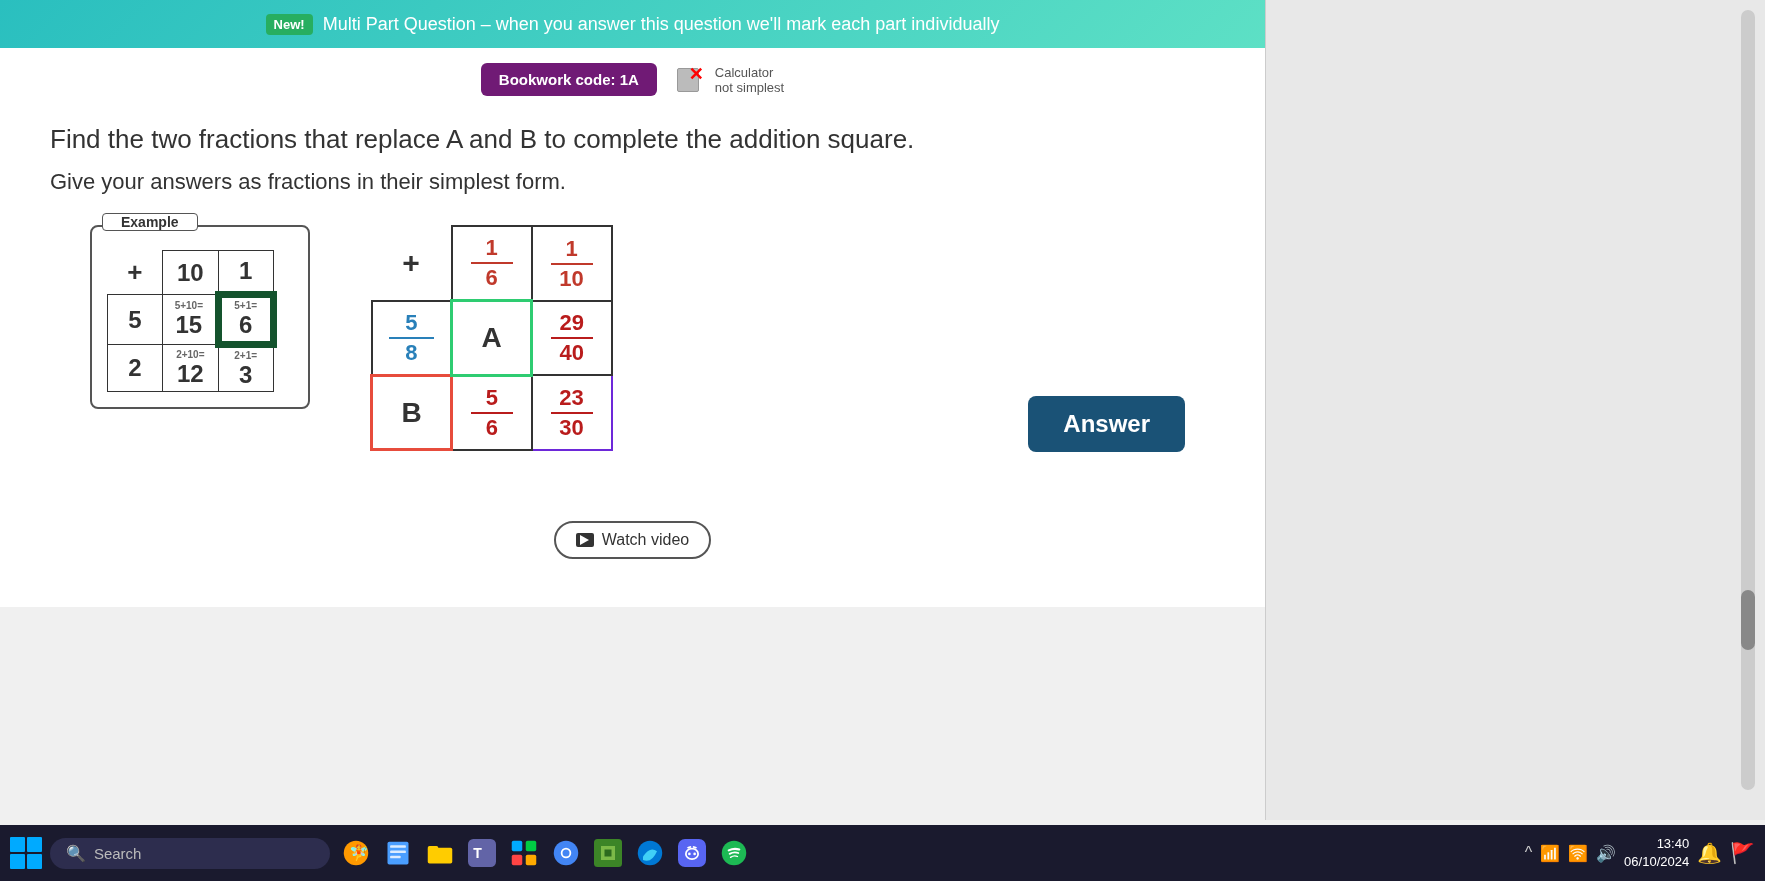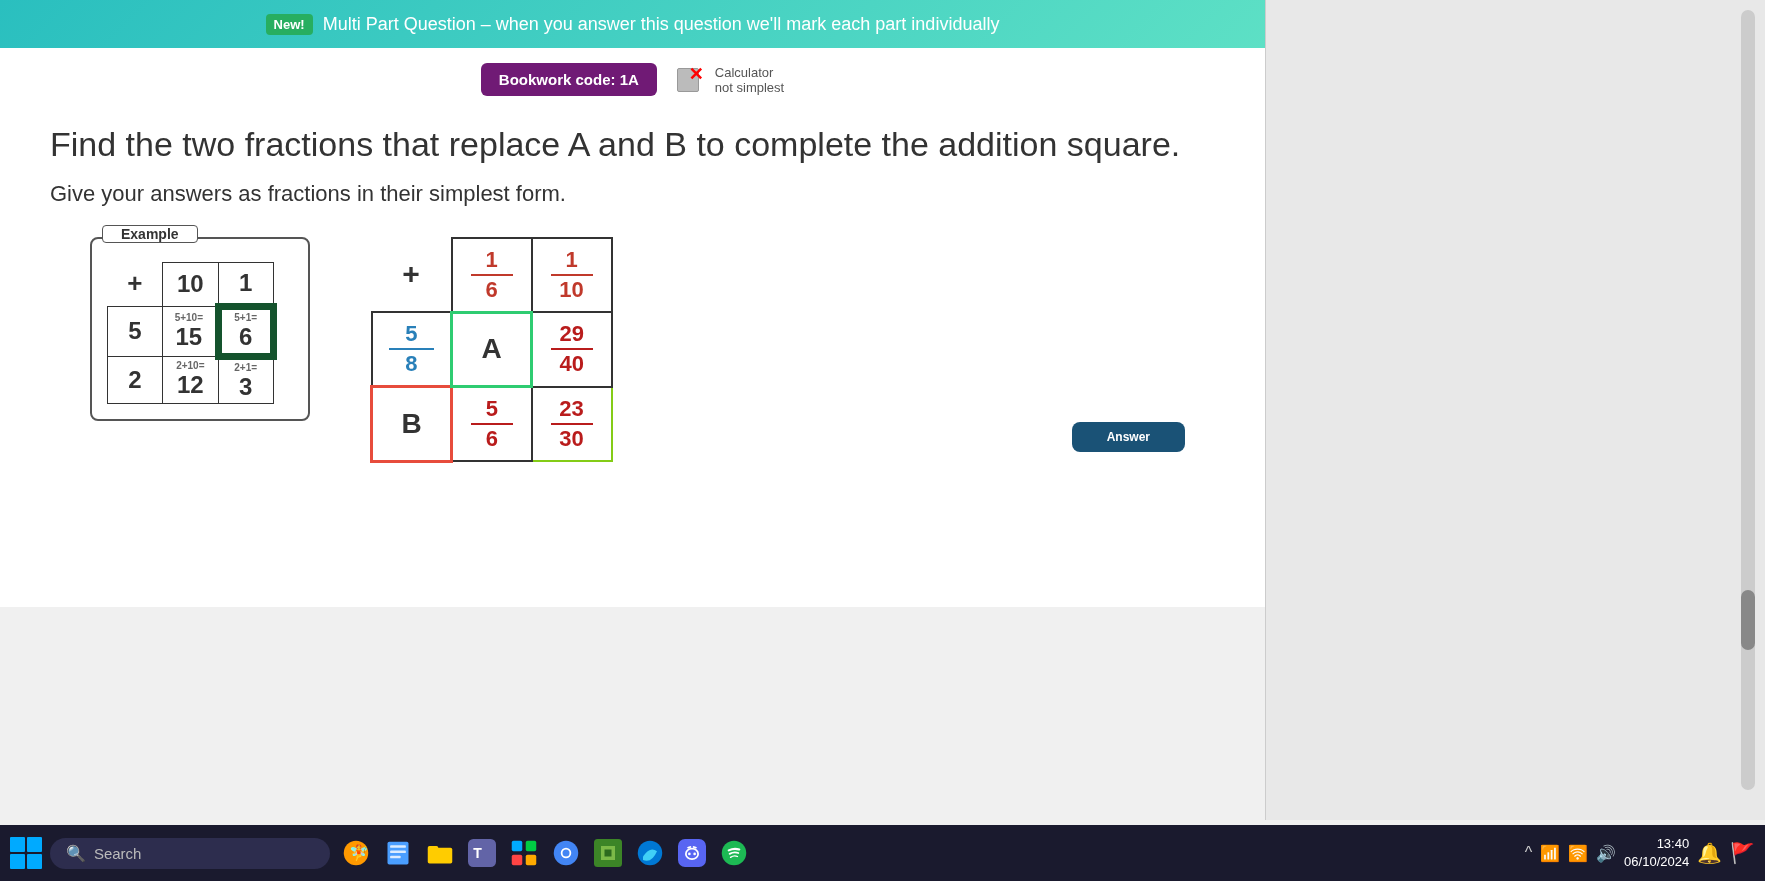--- a/index.html
+++ b/index.html
@@ -43,21 +43,21 @@
 
     .calculator-info {
       display: flex;
       align-items: center;
       gap: 8px;
       font-size: 14px;
       color: #555;
     }
 
     .question-text {
-      font-size: 34px;
+      font-size: 26px;
       color: #333;
       margin-bottom: 12px;
       line-height: 1.4;
     }
 
     .sub-text {
       font-size: 22px;
       color: #333;
       margin-bottom: 30px;
     }
@@ -196,23 +196,23 @@
       width: fit-content;
     }
 
     
     .answer-btn {
       position: absolute;
       bottom: 155px;
       right: 80px;
       background: #1a5276;
       color: #fff;
-      font-size: 12px;
-      font-weight: bold;
-      padding: 8px 35px;
+      font-size: 24px;
+      font-weight: bold;
+      padding: 14px 35px;
       border-radius: 8px;
       border: none;
       cursor: pointer;
     }
 
     
     .right-sidebar {
       position: absolute;
       right: 0;
       top: 0;
@@ -474,33 +474,41 @@
           </td>
 
           <td style="border:2px solid #333;padding:10px 18px;">
             <div class="fraction black-fraction">
               <span class="num">5</span>
               <div class="bar"></div>
               <span class="den">6</span>
             </div>
           </td>
 
-          <td style="border:2px solid #84cc16;padding:6px 18px;">
+          <td style="border:2px solid #6d28d9;padding:6px 18px;">
             <div class="fraction black-fraction">
               <span class="num">23</span>
               <div class="bar"></div>
               <span class="den">30</span>
             </div>
           </td>
         </tr>
       </tbody>
         </table>
 
     </div>
 
+    <div style="display:flex;justify-content:center;margin-top:30px;">
+      <button class="watch-video-btn">
+        <span style="display:inline-block;width:18px;height:14px;background:#333;border-radius:2px;position:relative;">
+          <span style="position:absolute;left:4px;top:2px;width:0;height:0;border-top:5px solid transparent;border-bottom:5px solid transparent;border-left:9px solid #fff;"></span>
+        </span>
+        <span>Watch video</span>
+      </button>
+    </div>
 
   </div>
 
   <button class="answer-btn">Answer</button>
 
 </div>
 
 <div class="right-sidebar" style="left:1265px;">
   <div class="scrollbar-track">
     <div class="scrollbar-thumb"></div>

